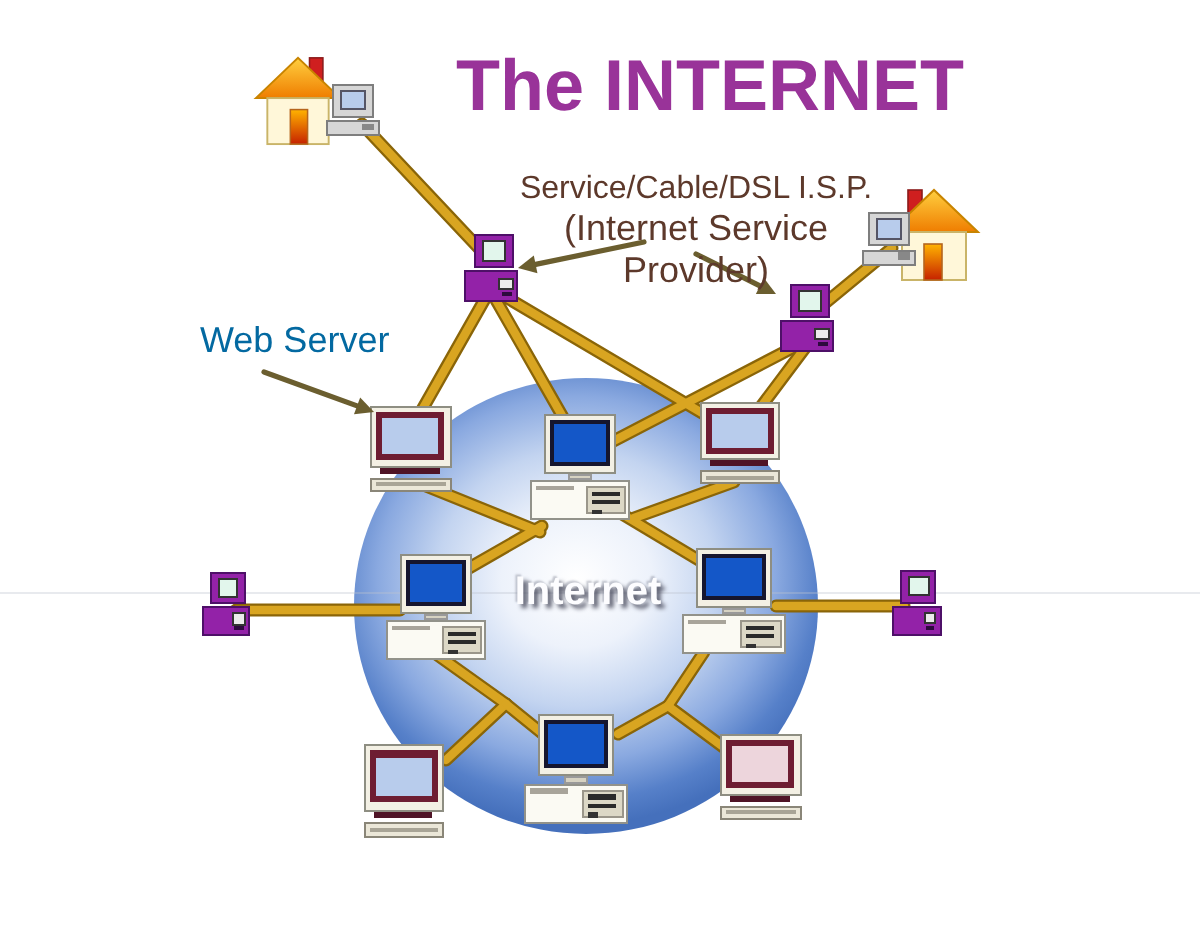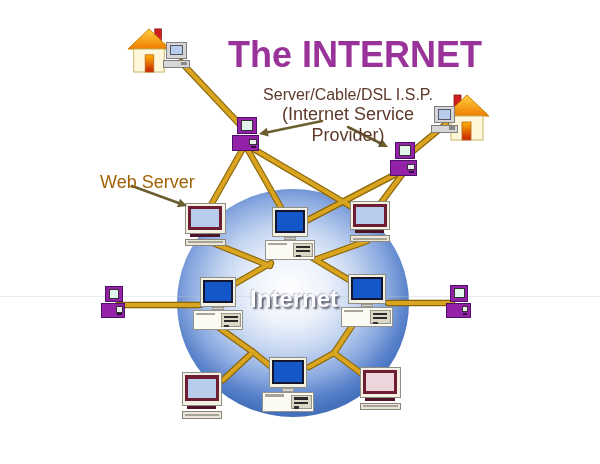--- a/index.html
+++ b/index.html
@@ -10,30 +10,30 @@
   #sphere{
     position:absolute;left:177px;top:189px;width:232px;height:228px;border-radius:50%;
     background:radial-gradient(ellipse 58% 54% at 48% 44%,
       #ffffff 0%, #edf2fb 28%, #c3d4f0 52%, #8aa9e0 74%, #5680c9 90%, #4570bc 100%);
   }
   #equator{position:absolute;left:0;top:296px;width:600px;height:1px;background:rgba(190,195,205,0.35);}
   svg.layer{position:absolute;left:0;top:0;pointer-events:none;}
   #nodes-layer{position:absolute;left:0;top:0;width:600px;height:464px;}
   .node{position:absolute;}
   .node div{position:absolute;box-sizing:border-box;}
-  .lbl{position:absolute;white-space:nowrap;margin-top:12px;}
+  .lbl{position:absolute;white-space:nowrap;}
   #page-title{position:absolute;left:222px;top:22px;width:266px;text-align:center;
     font-size:36px;font-weight:bold;}
   #web-user-label{left:92px;top:74px;font-size:19px;}
   #isp-label{position:absolute;left:252px;top:86px;width:192px;text-align:center;line-height:1.15;}
   #isp-label .l1{font-size:16px;}
   #isp-label .l2{font-size:18px;}
   #web-server-label{left:100px;top:160px;font-size:18px;}
   #internet-label{position:absolute;left:243px;top:285px;width:102px;text-align:center;
-    font-size:24px;font-weight:bold;color:#fdfdff;
+    font-size:20px;font-weight:bold;color:#fdfdff;
     text-shadow:2px 2px 2px rgba(75,78,95,0.9), -1px -1px 1px rgba(130,135,150,0.45);}
 </style>
 </head>
 <body>
 
 <div id="canvas">
   <div id="sphere"></div>
   <div id="equator"></div>
   <svg id="cables" class="layer" width="600" height="464">
       <line x1="181" y1="62" x2="245" y2="130" stroke="#8A6508" stroke-width="6.5" stroke-linecap="round"></line>
@@ -237,18 +237,18 @@
       <line x1="322" y1="121" x2="267.81429975297704" y2="132.18117624144918" stroke="#6B5E2F" stroke-width="2.6" stroke-linecap="round"></line>
       <polygon points="259,134 266.9048878737016,127.77402636496066 268.72371163225245,136.5883261179377" fill="#6B5E2F"></polygon>
       <line x1="348" y1="127" x2="379.9501552810008" y2="142.9750776405004" stroke="#6B5E2F" stroke-width="2.6" stroke-linecap="round"></line>
       <polygon points="388,147 377.93769410125094,147 381.9626164607506,138.95015528100078" fill="#6B5E2F"></polygon>
       <line x1="132" y1="186" x2="178.54185918860406" y2="202.92431243221966" stroke="#6B5E2F" stroke-width="2.6" stroke-linecap="round"></line>
       <polygon points="187,206 177.0040154047139,207.15338283791763 180.07970297249423,198.6952420265217" fill="#6B5E2F"></polygon>
     </svg>
 
   <div id="page-title" class="lbl" style="color: rgb(153, 51, 153);">The INTERNET</div>
   <div id="isp-label" style="color: rgb(93, 57, 43);">
-    <div class="l1">Server/Cable/DSL I.S.P.</div>
+    <div class="l1">Service/Cable/DSL I.S.P.</div>
     <div class="l2">(Internet Service Provider)</div>
   </div>
-  <div id="web-server-label" class="lbl" style="color: #a16207;">Web Server</div>
+  <div id="web-server-label" class="lbl" style="color: #0369a1;">Web Server</div>
   <div id="internet-label">Internet</div>
 </div>
 
 </body></html>

